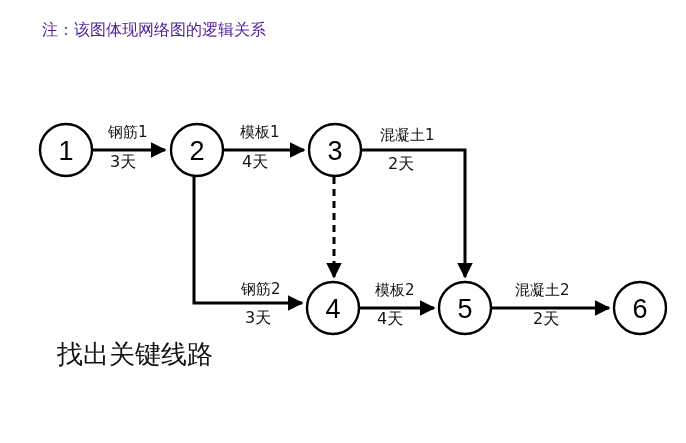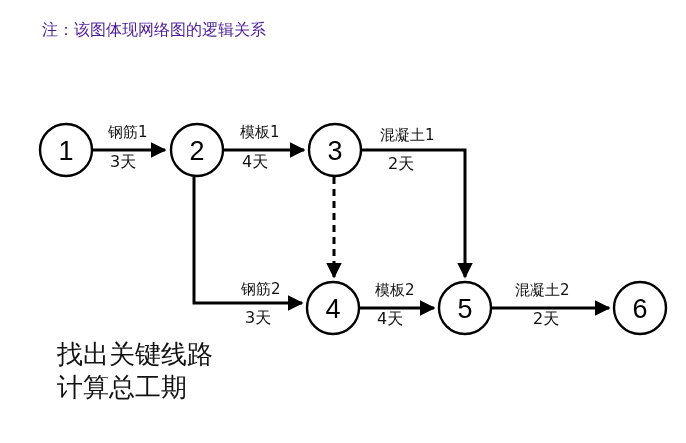--- a/index.html
+++ b/index.html
@@ -139,14 +139,13 @@
     <text class="node-label" x="465" y="318" text-anchor="middle">5</text>
   </g>
   <g>
     <circle class="node-circle" cx="640" cy="308" r="26"></circle>
     <text class="node-label" x="640" y="318" text-anchor="middle">6</text>
   </g>
 </svg>
 
 <div class="task-text">
   <span class="task-line">找出关键线路</span>
-  <span class="task-line">计算总工期</span>
 </div>
 
 </body></html>

